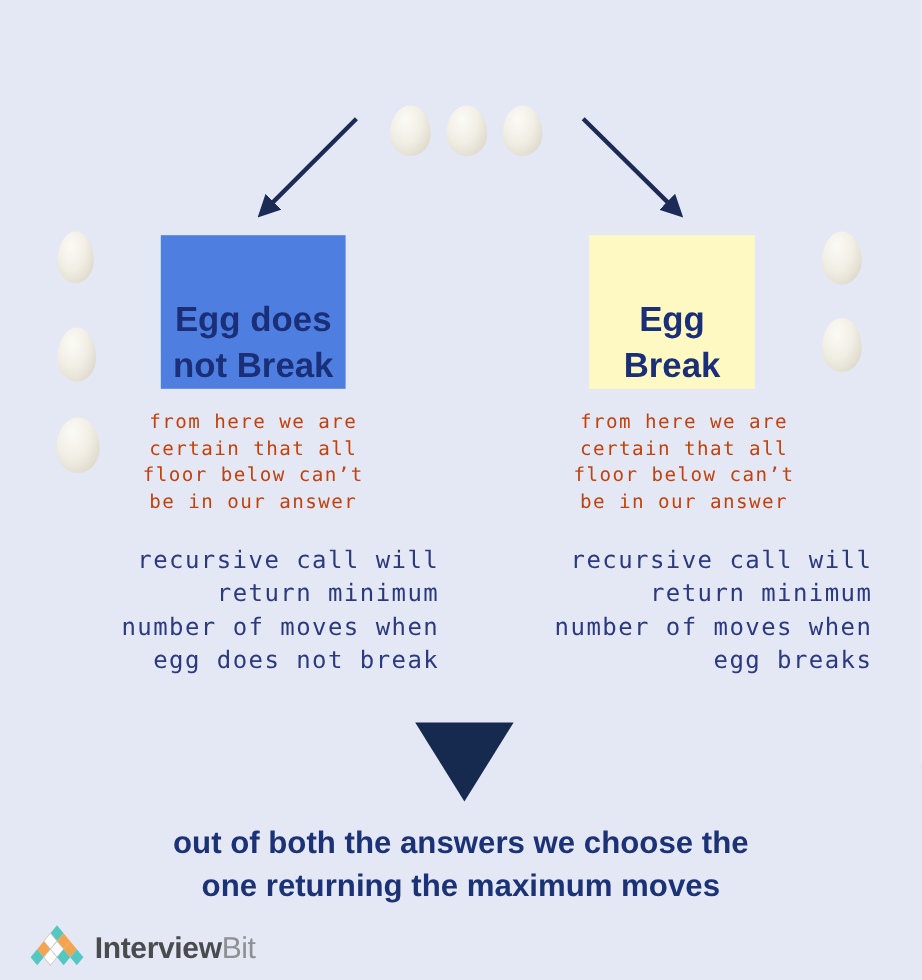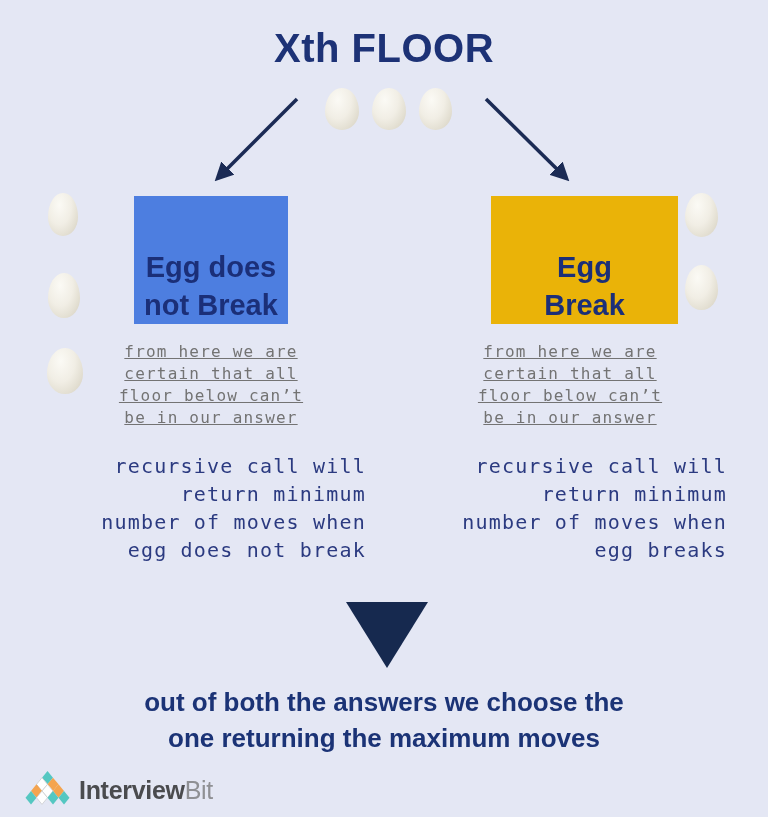--- a/index.html
+++ b/index.html
@@ -31,28 +31,28 @@
   .dbox{
     position:absolute;top:196px;height:128px;
     display:flex;align-items:flex-end;justify-content:center;
     text-align:center;
   }
   .dbox .lbl{
     font-size:29px;font-weight:bold;line-height:38px;
     color:#1B2F78;white-space:pre-line;
   }
   .box-blue{left:134px;width:154px;background:#4D7EE0;}
-  .box-red{left:491px;width:187px;background:#eab308;}
+  .box-red{left:491px;width:138px;background:#fef9c3;}
   
   .note{
     position:absolute;top:341px;width:300px;
     text-align:center;
     font-family:"DejaVu Sans Mono",monospace;
     font-size:16px;line-height:22px;letter-spacing:1.2px;
-    color:#737373;white-space:pre-line;text-decoration:underline;
+    color:#c2410c;white-space:pre-line;
   }
   .note-left{left:61px;}
   .note-right{left:420px;}
   .desc{
     position:absolute;top:452px;width:310px;
     text-align:right;
     font-family:"DejaVu Sans Mono",monospace;
     font-size:20px;line-height:28px;letter-spacing:1.2px;
     color:#2B3A80;white-space:pre-line;
   }
@@ -81,21 +81,20 @@
     margin-left:9px;font-size:25px;letter-spacing:-0.3px;
   }
   .brand-primary{font-weight:bold;color:#4A4B4E;}
   .brand-secondary{font-weight:normal;color:#8F9094;}
 </style>
 </head>
 <body>
 
 <div class="canvas">
 
-  <div class="title">Xth FLOOR</div>
 
   <div class="egg" style="left:325px;top:88px;width:34px;height:42px;"></div>
   <div class="egg" style="left:372px;top:88px;width:34px;height:42px;"></div>
   <div class="egg" style="left:419px;top:88px;width:33px;height:42px;"></div>
 
   <div class="egg" style="left:48px;top:193px;width:30px;height:43px;"></div>
   <div class="egg" style="left:48px;top:273px;width:32px;height:45px;"></div>
   <div class="egg" style="left:47px;top:348px;width:36px;height:46px;"></div>
 
   <div class="egg" style="left:685px;top:193px;width:33px;height:44px;"></div>

